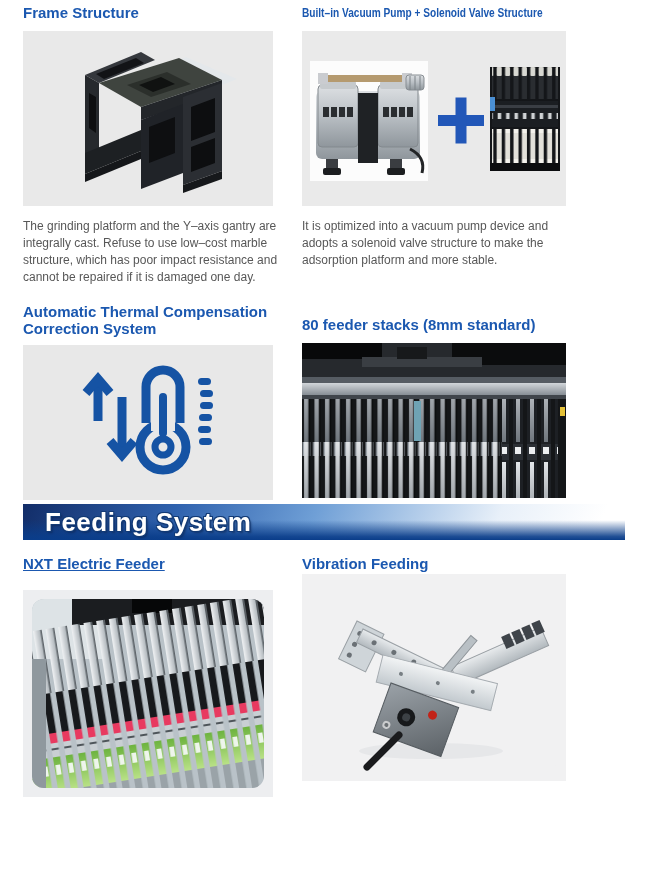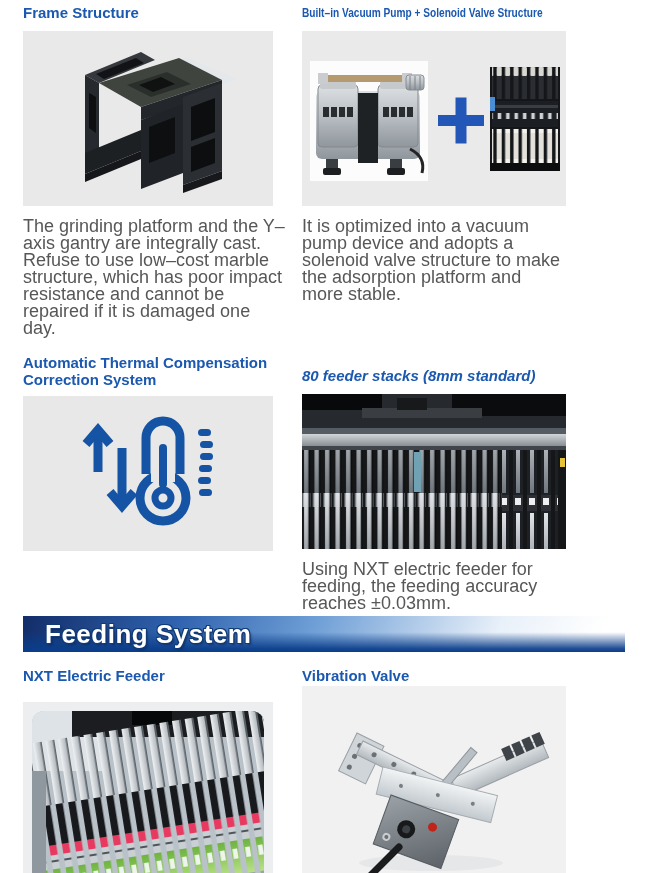--- a/index.html
+++ b/index.html
@@ -3,26 +3,26 @@
 <meta charset="utf-8">
 <style>
   html,body{margin:0;padding:0;background:#ffffff;}
   body{width:650px;height:873px;overflow:hidden;font-family:"Liberation Sans",sans-serif;}
   .page{padding:4px 25px 0 23px;}
   .grid{display:grid;grid-template-columns:262px 264px;column-gap:76px;row-gap:6px;gap:17px;}
   .cell{min-width:0;}
   h3.feature-title{margin:0 0 9px 0;font-size:15px;line-height:18px;font-weight:bold;color:#1b58b0;}
   h3.two-line{line-height:17px;margin-bottom:8px;}
   h3.condensed{font-size:13.5px;white-space:nowrap;transform:scaleX(0.75);transform-origin:left center;}
-  h3.pad-top{margin-top:13px;font-style:italic;}
+  h3.pad-top{margin-top:13px;}
   .imgbox{background:#e9e9e9;}
   .imgbox svg{display:block;}
   .w250{width:250px;}
   .w264{width:264px;}
-  p.feature-desc{margin:12px 0 0 0;font-size:18px;line-height:17px;color:#575757;}
+  p.feature-desc{margin:12px 0 0 0;font-size:12px;line-height:17px;color:#575757;}
   
   .banner{height:36px;margin:4px 0 15px 0;display:flex;align-items:center;padding-left:22px;
     background:
       linear-gradient(to top,#0a3d8a 0%,rgba(10,61,138,.9) 10%,rgba(10,61,138,0) 55%),
       linear-gradient(112deg,#122d68 0%,#2f62ae 25%,#6f9fd6 48%,#e8f0f9 78%,#ffffff 95%);}
   .banner-label{color:#ffffff;font-size:26px;font-weight:bold;letter-spacing:.5px;
     text-shadow:-1px -1px 0 #123a75,1px -1px 0 #123a75,-1px 1px 0 #123a75,1px 1px 0 #123a75,2px 2px 2px rgba(10,30,70,.5);}
   
   .photo-card{width:232px;height:189px;padding:9px;background:#edeef0;}
   .photo-card.full{width:246px;height:189px;padding:9px 9px;background:#f1f1f2;}
@@ -198,32 +198,31 @@
           <rect x="0" y="34" width="264" height="6" fill="#565c63"></rect>
           <rect x="0" y="40" width="264" height="12" fill="url(#fs-rail)"></rect>
           <rect x="0" y="52" width="264" height="4" fill="#40454b"></rect>
           <rect x="0" y="56" width="264" height="99" fill="#141618"></rect>
           <rect x="0" y="56" width="200" height="99" fill="url(#fs-strip)"></rect>
           <rect x="200" y="56" width="56" height="99" fill="url(#fs-wide)"></rect>
           <rect x="112" y="58" width="7" height="40" fill="#6fa3b4"></rect>
           <rect x="258" y="64" width="5" height="9" fill="#e5c238"></rect>
         </svg>
       </div>
-      <p class="feature-desc">Using NXT electric feeder for feeding, the feeding accuracy reaches ±0.03mm.</p>
     </div>
   </div>
 
   <div class="banner">
     <span class="banner-label">Feeding System</span>
   </div>
 
   <div class="grid">
 
     <div class="cell">
-      <h3 class="feature-title" style="margin-bottom:17px;">NXT Electric Feeder</h3>
+      <h3 class="feature-title" style="margin-bottom:17px;text-decoration:underline;">NXT Electric Feeder</h3>
       <div class="photo-card">
         <svg width="232" height="189" viewBox="0 0 232 189">
           <defs>
             <linearGradient id="nx-s" x1="0" y1="0" x2="1" y2="0">
               <stop offset="0" stop-color="#f0f2f4"></stop>
                 <stop offset="1" stop-color="#aeb5ba"></stop>
             </linearGradient>
             <linearGradient id="nx-g" x1="0" y1="0" x2="0" y2="1">
               <stop offset="0" stop-color="#6db33f"></stop>
                 <stop offset="1" stop-color="#b9e187"></stop>
@@ -247,21 +246,21 @@
           <g transform="rotate(-9 116 30)">
             <rect x="-30" y="14" width="300" height="210" fill="url(#nx-strip)"></rect>
           </g>
           <rect x="0" y="60" width="14" height="129" fill="#8f989e"></rect>
         </svg>
       </div>
 
     </div>
 
     <div class="cell">
-      <h3 class="feature-title" style="margin-bottom:1px;">Vibration Valve</h3>
+      <h3 class="feature-title" style="margin-bottom:1px;">Vibration Feeding</h3>
       <div class="photo-card full">
         <svg width="246" height="189" viewBox="0 0 246 189">
           <defs>
             <linearGradient id="vf-m" x1="0" y1="0" x2="0" y2="1">
               <stop offset="0" stop-color="#e8ebed"></stop>
                 <stop offset="1" stop-color="#b2b9be"></stop>
             </linearGradient>
             <linearGradient id="vf-m2" x1="0" y1="0" x2="0" y2="1">
               <stop offset="0" stop-color="#f2f4f5"></stop>
                 <stop offset="1" stop-color="#c2c9ce"></stop>

